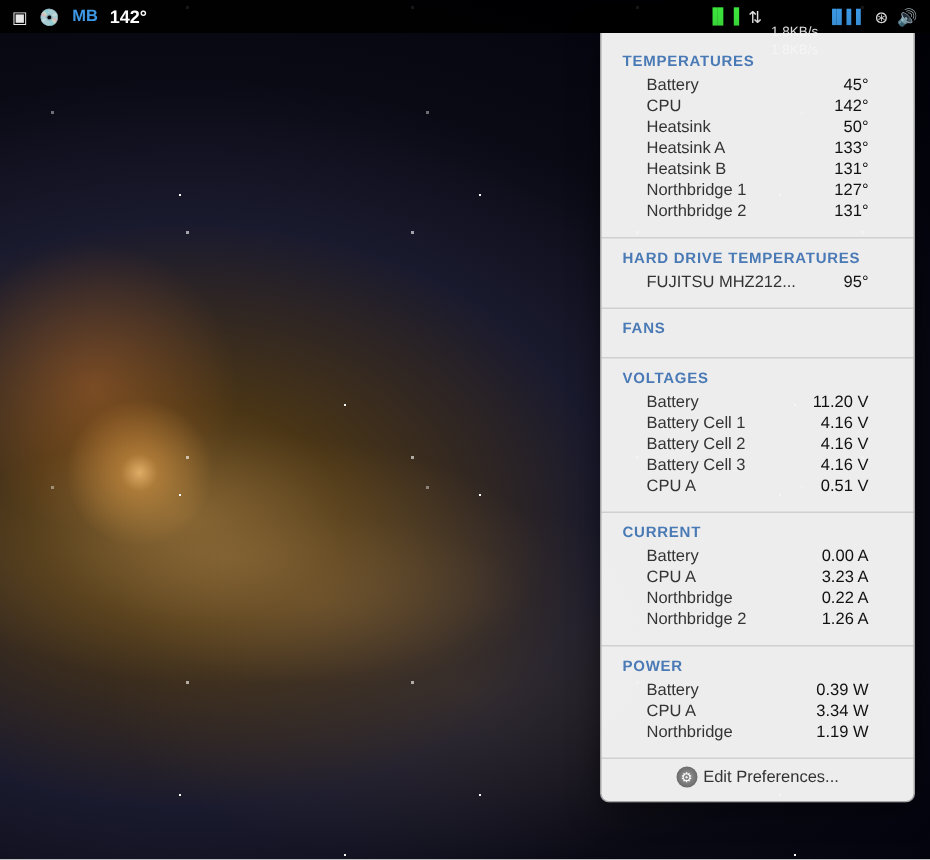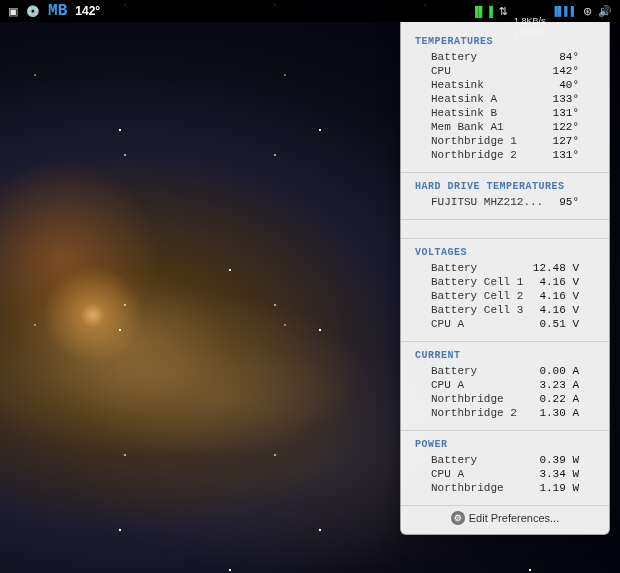--- a/index.html
+++ b/index.html
@@ -96,21 +96,20 @@
       border-top: none;
       border-radius: 0 0 6px 6px;
       box-shadow: 0 4px 20px rgba(0,0,0,0.5);
       padding: 10px 0 6px 0;
       z-index: 100;
       font-size: 11px;
     }
 
     .section {
       padding: 4px 14px 6px 14px;
-      font-family: Liberation Mono, monospace;
     }
 
     .section-title {
       color: #4a7ab5;
       font-size: 10px;
       font-weight: bold;
       letter-spacing: 0.05em;
       margin-bottom: 3px;
       text-transform: uppercase;
     }
@@ -170,64 +169,60 @@
 <div class="background">
   <div class="bg-galaxy"></div>
   <div class="stars"></div>
 </div>
 
 <div class="menubar">
   <div class="menubar-left">
 
     <span class="menubar-icon">▣</span>
     <span class="menubar-icon">💿</span>
-    <span class="menubar-icon" style="color:#4af; font-size:16px; font-weight:bold;font-family:Liberation Mono, monospace;">MB</span>
+    <span class="menubar-icon" style="color:#4af; font-size:11px; font-weight:bold;">MB</span>
     <span class="menubar-temp">142°</span>
   </div>
 
   <span class="menubar-icon" style="color:#4f4; font-size:10px;">▐▌▐</span>
   <span class="menubar-icon">⇅</span>
   <div class="menubar-network">
     <div>1.8KB/s</div>
     <div>1.8KB/s</div>
   </div>
   <span class="menubar-icon" style="font-size:9px; color:#4af;">▐▌▌▌</span>
   <span class="menubar-icon">⊛</span>
   <span class="menubar-icon">🔊</span>
 </div>
 
 <div class="dropdown">
 
   <div class="section">
     <div class="section-title">TEMPERATURES</div>
     <div class="row">
       <span class="row-label">Battery</span>
-      <span class="row-value">84°</span>
+      <span class="row-value">45°</span>
     </div>
     <div class="row">
       <span class="row-label">CPU</span>
       <span class="row-value">142°</span>
     </div>
     <div class="row">
       <span class="row-label">Heatsink</span>
-      <span class="row-value">40°</span>
+      <span class="row-value">50°</span>
     </div>
     <div class="row">
       <span class="row-label">Heatsink A</span>
       <span class="row-value">133°</span>
     </div>
     <div class="row">
       <span class="row-label">Heatsink B</span>
       <span class="row-value">131°</span>
     </div>
     <div class="row">
-      <span class="row-label">Mem Bank A1</span>
-      <span class="row-value">122°</span>
-    </div>
-    <div class="row">
       <span class="row-label">Northbridge 1</span>
       <span class="row-value">127°</span>
     </div>
     <div class="row">
       <span class="row-label">Northbridge 2</span>
       <span class="row-value">131°</span>
     </div>
   </div>
 
   <div class="section-divider"></div>
@@ -236,29 +231,30 @@
     <div class="section-title">HARD DRIVE TEMPERATURES</div>
     <div class="row">
       <span class="row-label">FUJITSU MHZ212...</span>
       <span class="row-value">95°</span>
     </div>
   </div>
 
   <div class="section-divider"></div>
 
   <div class="section">
+    <div class="section-title">FANS</div>
   </div>
 
   <div class="section-divider"></div>
 
   <div class="section">
     <div class="section-title">VOLTAGES</div>
     <div class="row">
       <span class="row-label">Battery</span>
-      <span class="row-value">12.48 V</span>
+      <span class="row-value">11.20 V</span>
     </div>
     <div class="row">
       <span class="row-label">Battery Cell 1</span>
       <span class="row-value">4.16 V</span>
     </div>
     <div class="row">
       <span class="row-label">Battery Cell 2</span>
       <span class="row-value">4.16 V</span>
     </div>
     <div class="row">
@@ -282,21 +278,21 @@
     <div class="row">
       <span class="row-label">CPU A</span>
       <span class="row-value">3.23 A</span>
     </div>
     <div class="row">
       <span class="row-label">Northbridge</span>
       <span class="row-value">0.22 A</span>
     </div>
     <div class="row">
       <span class="row-label">Northbridge 2</span>
-      <span class="row-value">1.30 A</span>
+      <span class="row-value">1.26 A</span>
     </div>
   </div>
 
   <div class="section-divider"></div>
 
   <div class="section">
     <div class="section-title">POWER</div>
     <div class="row">
       <span class="row-label">Battery</span>
       <span class="row-value">0.39 W</span>

